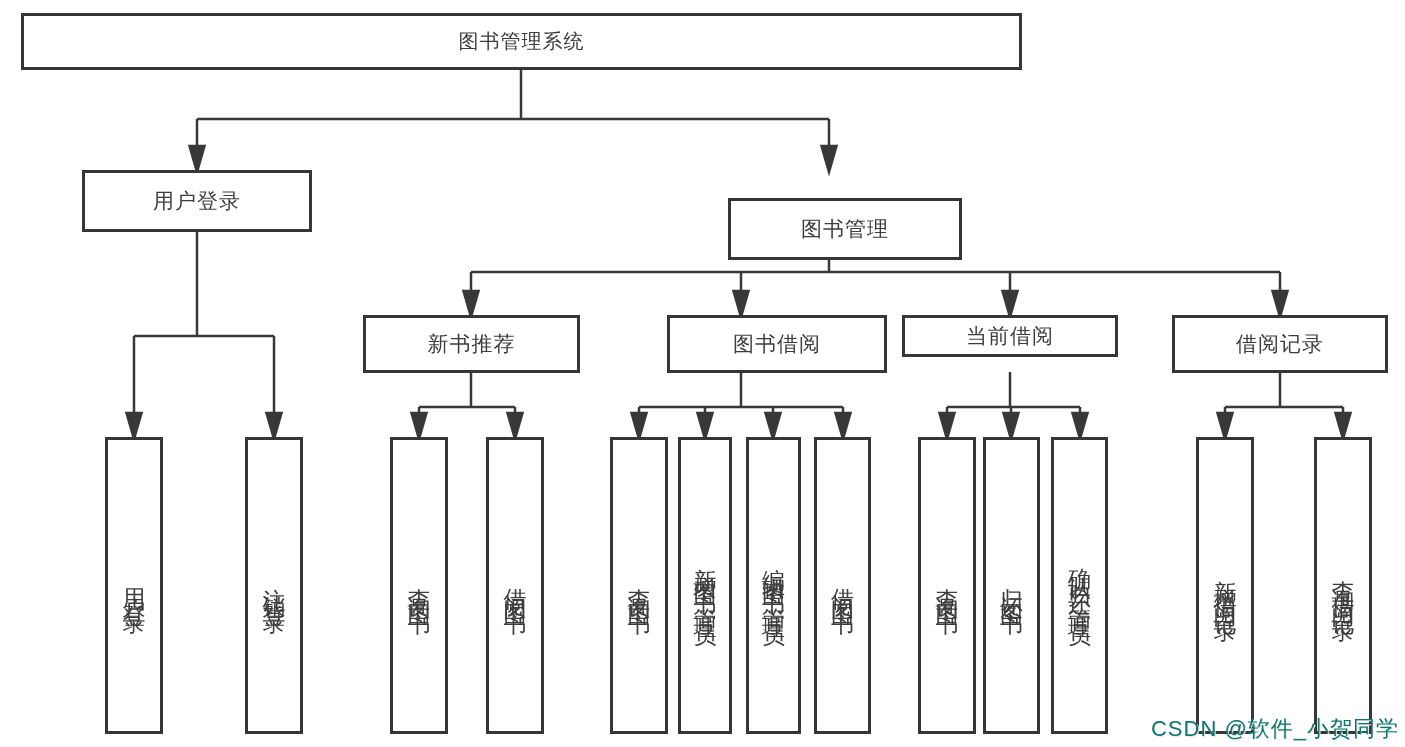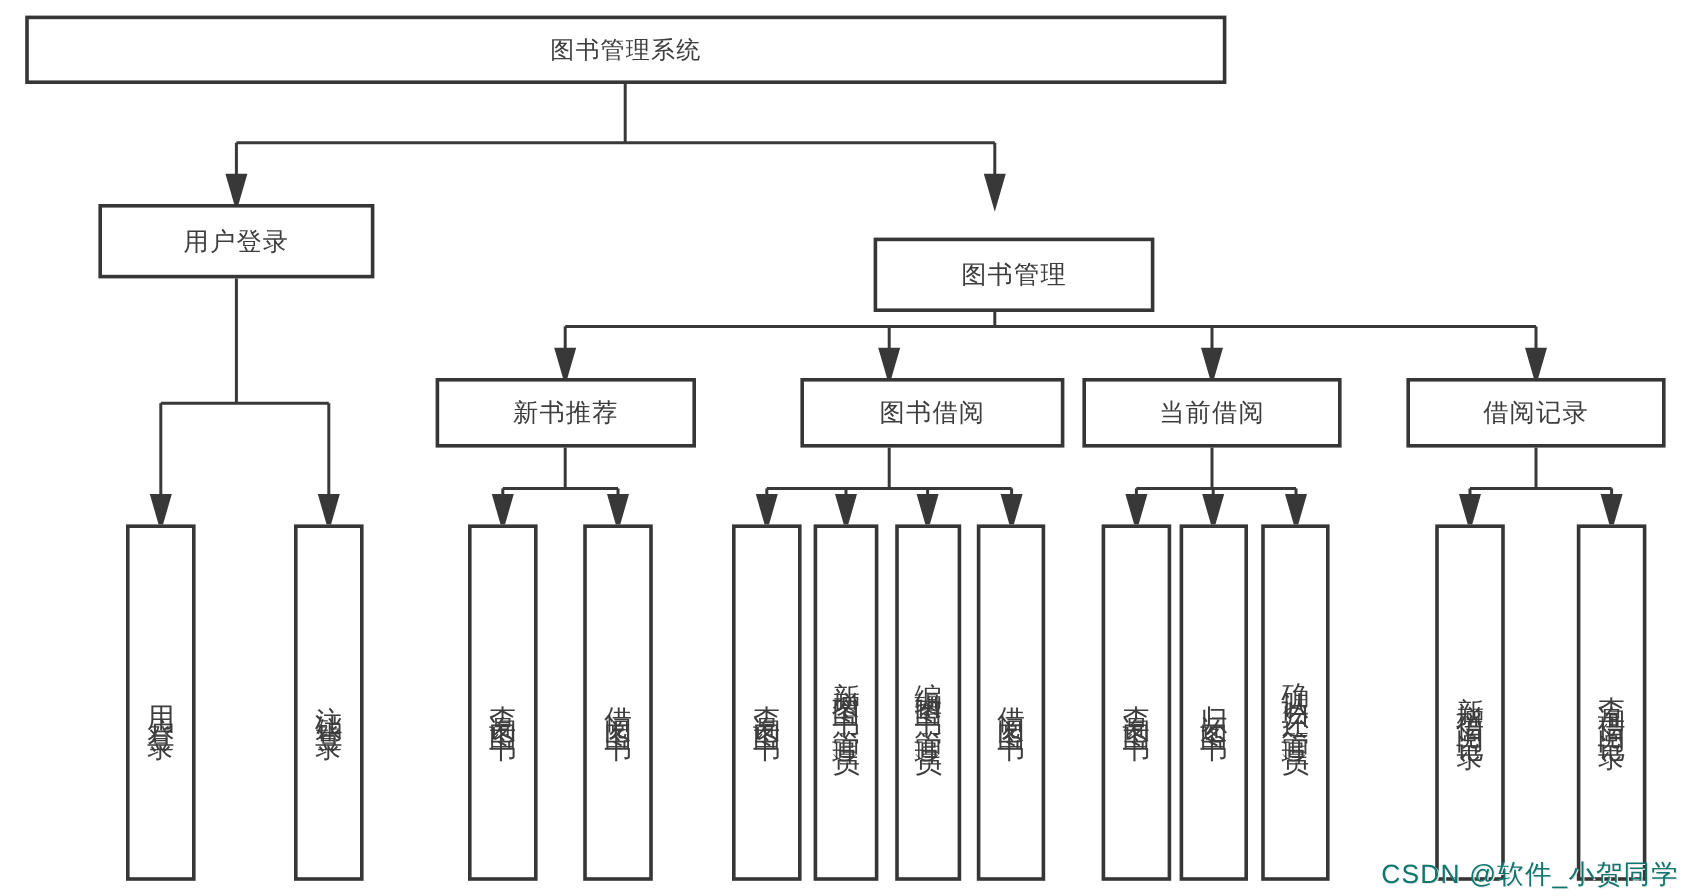--- a/index.html
+++ b/index.html
@@ -149,21 +149,21 @@
   <div class="node h" style="left:728px; top:170px; width:234px; height:62px;margin-top:28px;">
     <span>图书管理</span>
   </div>
 
   <div class="node h" style="left:363px; top:315px; width:217px; height:58px;text-align:right;">
     <span>新书推荐</span>
   </div>
   <div class="node h" style="left:633px; top:315px; width:220px; height:58px;margin-left:34px;">
     <span>图书借阅</span>
   </div>
-  <div class="node h" style="left:902px; top:315px; width:216px; height:58px;">
+  <div class="node h" style="left:902px; top:315px; width:216px; height:42px;">
     <span>当前借阅</span>
   </div>
   <div class="node h" style="left:1172px; top:315px; width:216px; height:58px;">
     <span>借阅记录</span>
   </div>
 
   <div class="node v" style="left:105px;">
     <span class="vtext">用户登录</span>
   </div>
   <div class="node v" style="left:245px;">

